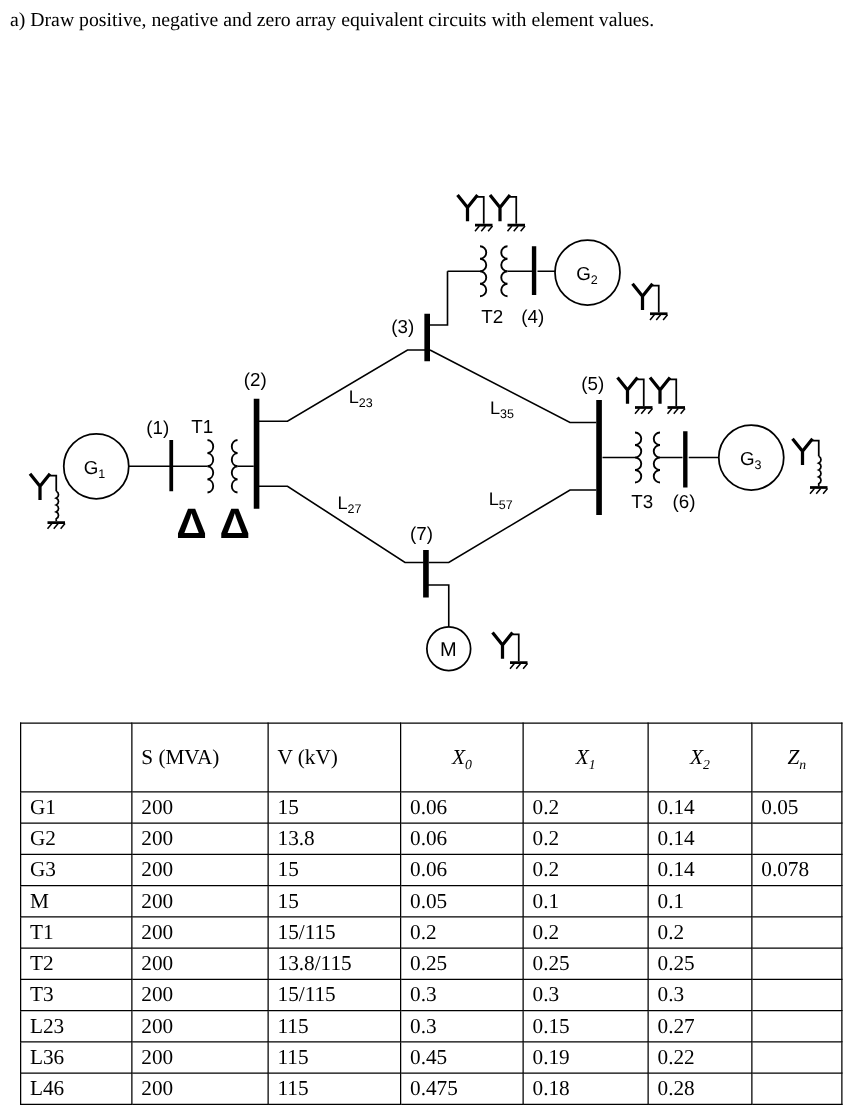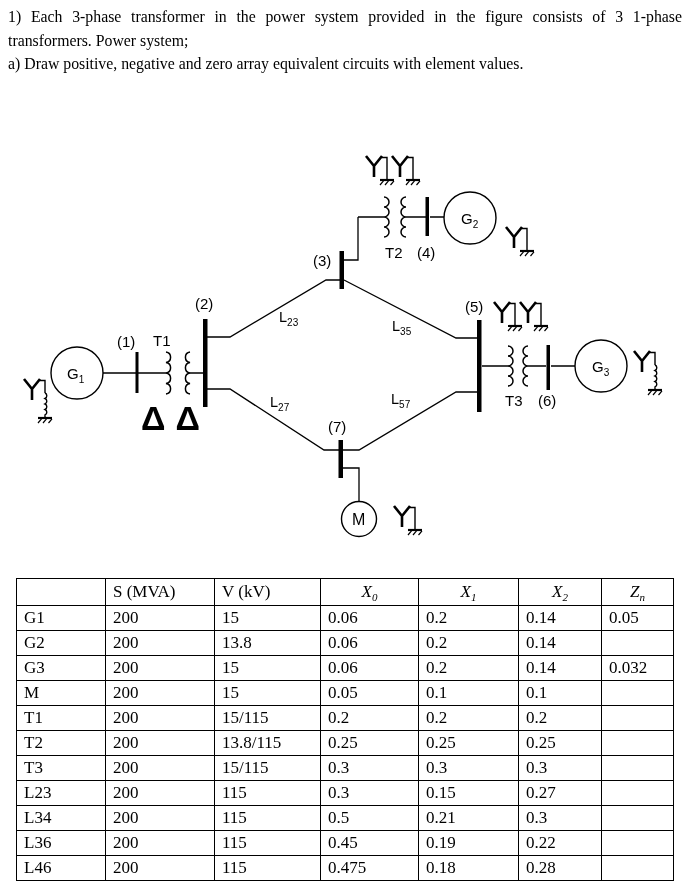--- a/index.html
+++ b/index.html
@@ -9,28 +9,27 @@
   .problem p{margin:0;text-align:justify;}
   .problem .var{font-style:italic;}
   .problem sub{font-size:11px;line-height:0;}
   #diagram{position:absolute;left:0;top:138px;}
   #diagram text{font-family:"Liberation Sans",sans-serif;fill:#000;}
   .ptable{position:absolute;left:16px;top:578px;border-collapse:collapse;table-layout:fixed;
     width:657px;font-family:"Liberation Serif",serif;font-size:17px;}
   .ptable th,.ptable td{border:1.8px solid #000;height:24px;padding:0 2px 0 7px;
     text-align:left;font-weight:normal;line-height:1.1;vertical-align:middle;white-space:nowrap;overflow:hidden;}
   .ptable thead th{height:26px;}
-  .ptable th.center{text-align:center;padding:0;font-style:italic;}
+  .ptable th.center{text-align:center;padding:14px;font-style:italic;}
   .ptable sub{font-size:11px;font-style:italic;line-height:0;}
 </style>
 </head>
 <body>
 
 <div class="problem">
-  <p>1) Each 3-phase transformer in the power system provided in the figure consists of 3 1-phase transformers. Power system;</p>
   <p>a) Draw positive, negative and zero array equivalent circuits with element values.</p>
 </div>
 
 <svg id="diagram" width="688" height="440" viewBox="0 138 688 440" xmlns="http://www.w3.org/2000/svg" xmlns:xlink="http://www.w3.org/1999/xlink">
   <defs>
     <g id="gnd" stroke="#000" fill="none">
       <path d="M-7 0 L7 0" stroke-width="2.2"></path>
       <path d="M-7 5 L-3.5 0.8 M-2 5 L1.5 0.8 M3.5 5 L7 0.8" stroke-width="1.2"></path>
     </g>
     <g id="ygnd" stroke="#000" fill="none">
@@ -182,21 +181,21 @@
         <td>0.14</td>
         <td></td>
       </tr>
     <tr>
         <td>G3</td>
         <td>200</td>
         <td>15</td>
         <td>0.06</td>
         <td>0.2</td>
         <td>0.14</td>
-        <td>0.032</td>
+        <td>0.078</td>
       </tr>
     <tr>
         <td>M</td>
         <td>200</td>
         <td>15</td>
         <td>0.05</td>
         <td>0.1</td>
         <td>0.1</td>
         <td></td>
       </tr>
@@ -230,29 +229,20 @@
     <tr>
         <td>L23</td>
         <td>200</td>
         <td>115</td>
         <td>0.3</td>
         <td>0.15</td>
         <td>0.27</td>
         <td></td>
       </tr>
     <tr>
-        <td>L34</td>
-        <td>200</td>
-        <td>115</td>
-        <td>0.5</td>
-        <td>0.21</td>
-        <td>0.3</td>
-        <td></td>
-      </tr>
-    <tr>
         <td>L36</td>
         <td>200</td>
         <td>115</td>
         <td>0.45</td>
         <td>0.19</td>
         <td>0.22</td>
         <td></td>
       </tr>
     <tr>
         <td>L46</td>

